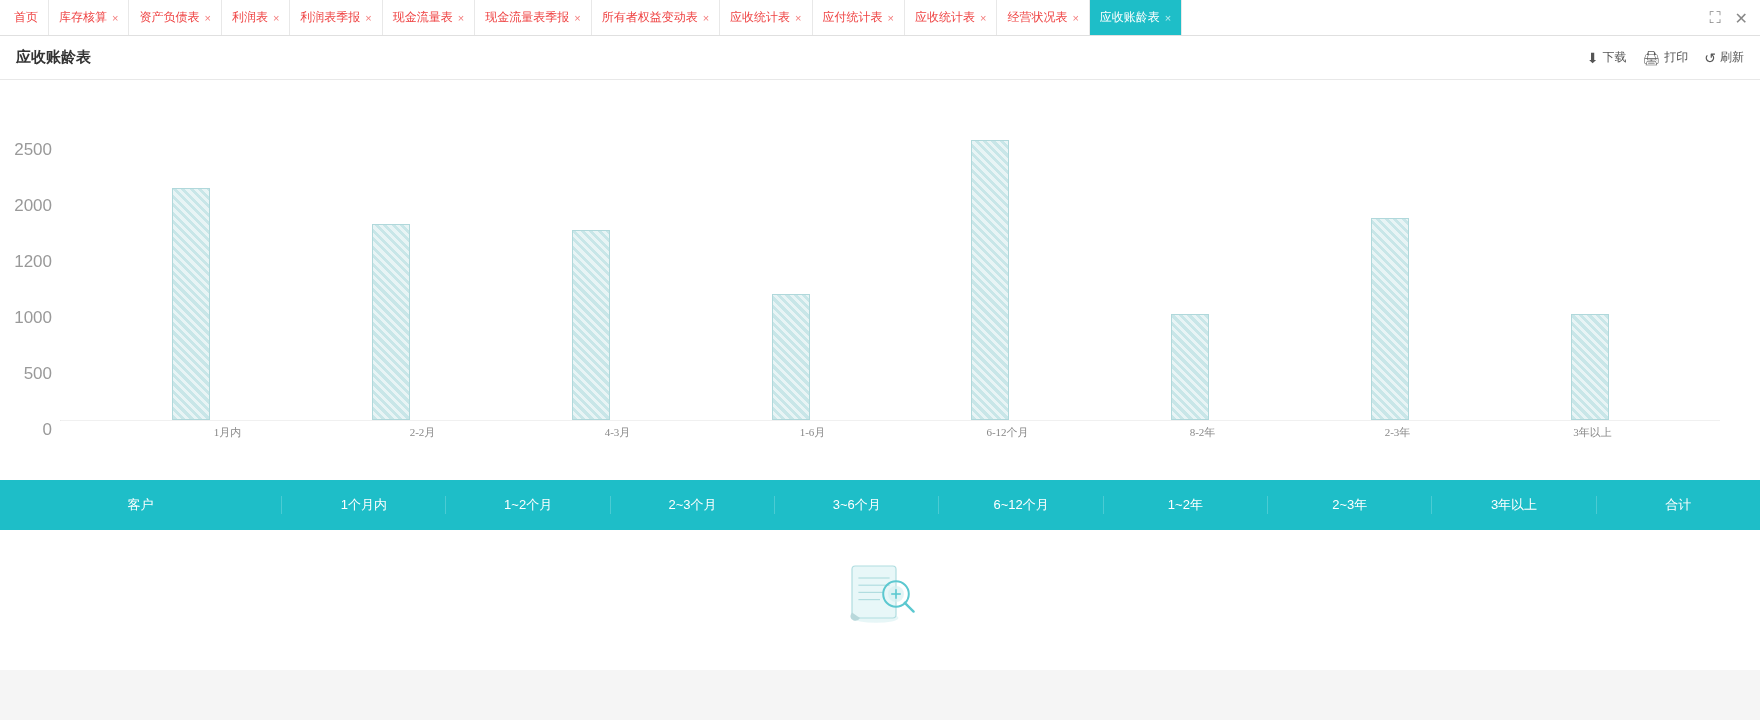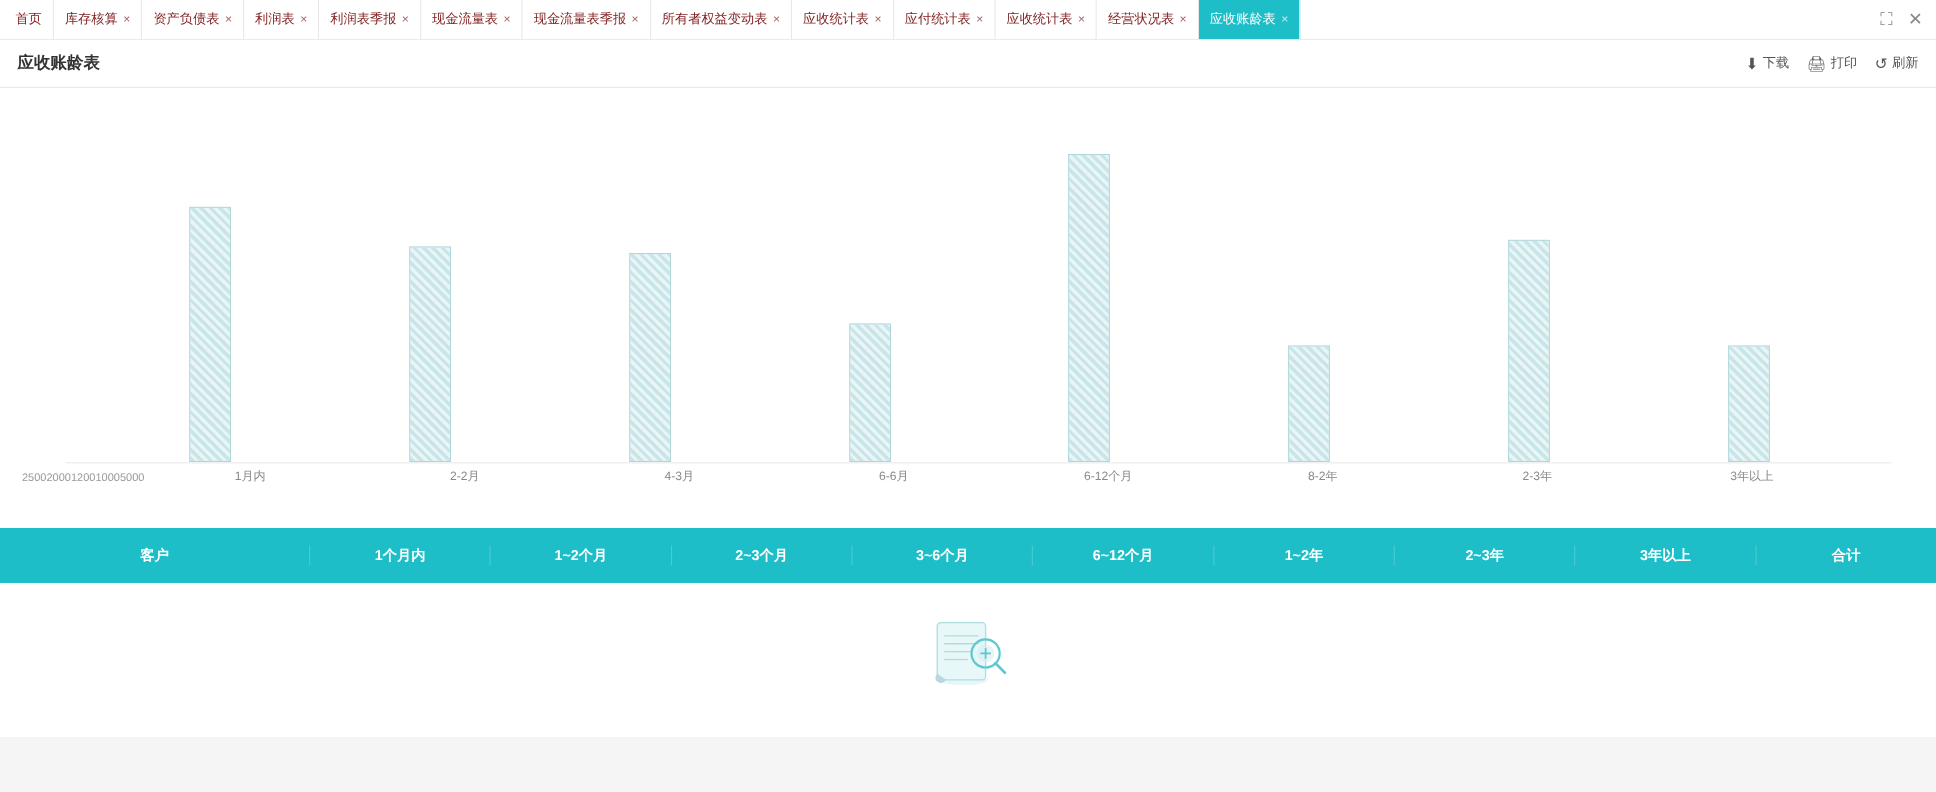--- a/index.html
+++ b/index.html
@@ -18,21 +18,21 @@
       position: relative;
     }
     .tab-bar::-webkit-scrollbar { height: 0; }
     .tab-item {
       display: inline-flex;
       align-items: center;
       padding: 0 10px;
       height: 36px;
       cursor: pointer;
       font-size: 12px;
-      color: #7f1d1d;
+      color: #ef4444;
       border-right: 1px solid #e8e8e8;
       white-space: nowrap;
       flex-shrink: 0;
     }
     .tab-item.active {
       background: #1ebec8;
       color: #fff;
     }
     .tab-item .close-btn {
       margin-left: 5px;
@@ -90,25 +90,26 @@
     .chart-container {
       width: 100%;
       height: 340px;
       position: relative;
       display: flex;
       align-items: flex-end;
     }
 
     .chart-y-axis {
       display: flex;
+      flex-direction: column;
       justify-content: space-between;
       align-items: flex-end;
       height: 300px;
       padding-right: 8px;
-      font-size: 10px;
+      font-size: 17px;
       color: #999;
       width: 40px;
       flex-shrink: 0;
       padding-bottom: 0;
     }
 
     .chart-main {
       flex: 1;
       height: 300px;
       position: relative;
@@ -172,21 +173,20 @@
       align-items: center;
       height: 50px;
       color: #fff;
       font-size: 13px;
     }
     .table-header-cell {
       flex: 1;
       text-align: center;
       padding: 0 8px;
       border-right: 1px solid rgba(255,255,255,0.2);
-      font-weight: bold;
     }
     .table-header-cell:first-child {
       flex: 1.8;
     }
     .table-header-cell:last-child {
       border-right: none;
     }
 
     
     .table-body {
@@ -320,21 +320,21 @@
   <div class="chart-area">
     <div class="chart-container">
       <div class="chart-y-axis" id="y-axis">
           <div>2500</div>
           <div>2000</div>
           <div>1200</div>
           <div>1000</div>
           <div>500</div>
           <div>0</div>
         </div>
-      <div style="flex:1; display:flex; flex-direction:column;">
+      <div style="flex:1; display:flex; flex-direction:column;font-family:Liberation Serif, serif;">
         <div class="chart-main" id="chart-main">
           <div class="grid-lines" id="grid-lines">
               <div class="grid-line" style="top: 0%;"></div>
               <div class="grid-line" style="top: 20%;"></div>
               <div class="grid-line" style="top: 40%;"></div>
               <div class="grid-line" style="top: 60%;"></div>
               <div class="grid-line" style="top: 80%;"></div>
               <div class="grid-line" style="top: 100%;"></div>
             </div>
           <div class="bars-container" id="bars-container">
@@ -361,21 +361,21 @@
               </div>
               <div style="display: flex; flex-direction: column; align-items: center; flex: 1 1 0%;">
                 <div class="bar" style="height: 106.4px; width: 38px;"></div>
               </div>
             </div>
         </div>
         <div class="x-labels" id="x-labels">
             <div class="x-label">1月内</div>
             <div class="x-label">2-2月</div>
             <div class="x-label">4-3月</div>
-            <div class="x-label">6-6月</div>
+            <div class="x-label">1-6月</div>
             <div class="x-label">6-12个月</div>
             <div class="x-label">8-2年</div>
             <div class="x-label">2-3年</div>
             <div class="x-label">3年以上</div>
           </div>
       </div>
     </div>
   </div>
 
   <div class="table-header" id="table-header">

